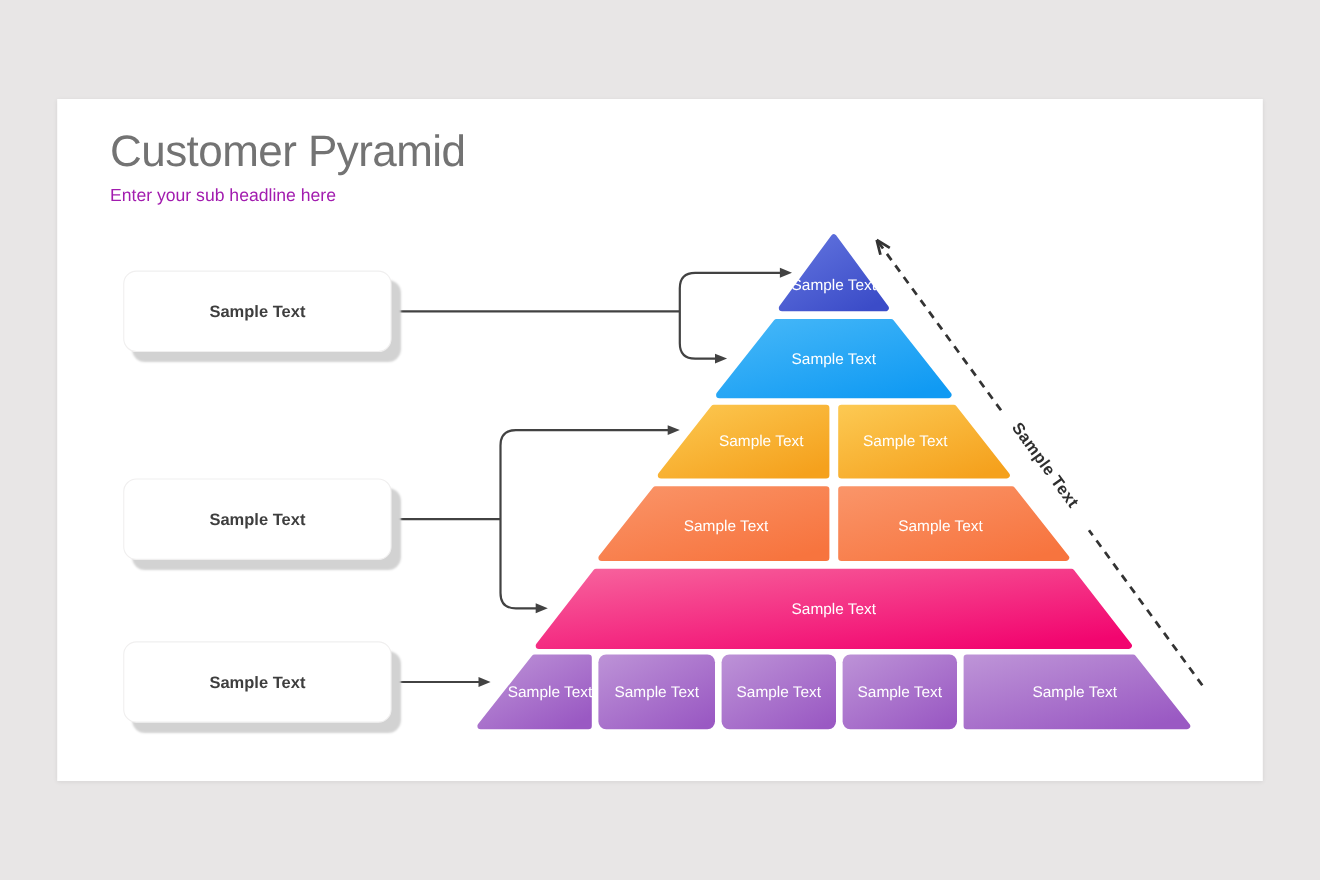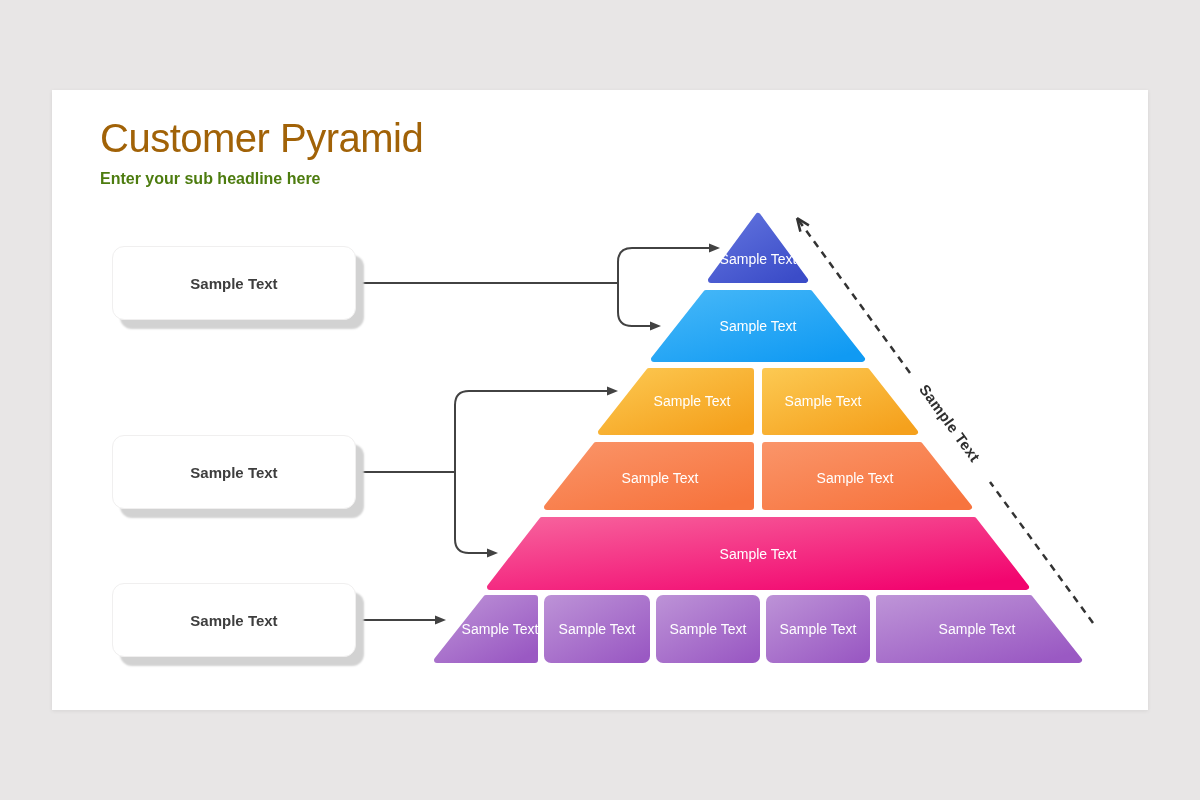--- a/index.html
+++ b/index.html
@@ -15,30 +15,30 @@
     left: 52px; top: 90px;
     width: 1096px; height: 620px;
     background: #ffffff;
     box-shadow: 0 1px 4px rgba(0,0,0,0.08);
   }
   .title {
     position: absolute;
     left: 48px; top: 26px;
     font-size: 40px;
     font-weight: 400;
-    color: #a16207;
+    color: #737373;
     letter-spacing: -0.5px;
     white-space: nowrap;
   }
   .subtitle {
     position: absolute;
     left: 48px; top: 80px;
     font-size: 16px;
-    font-weight: 700;
-    color: #4d7c0f;
+    font-weight: 400;
+    color: #a21caf;
     white-space: nowrap;
   }
   .diagram-svg {
     position: absolute;
     left: 0; top: 0;
     width: 1096px; height: 620px;
   }
   .box {
     position: absolute;
     left: 60px;

